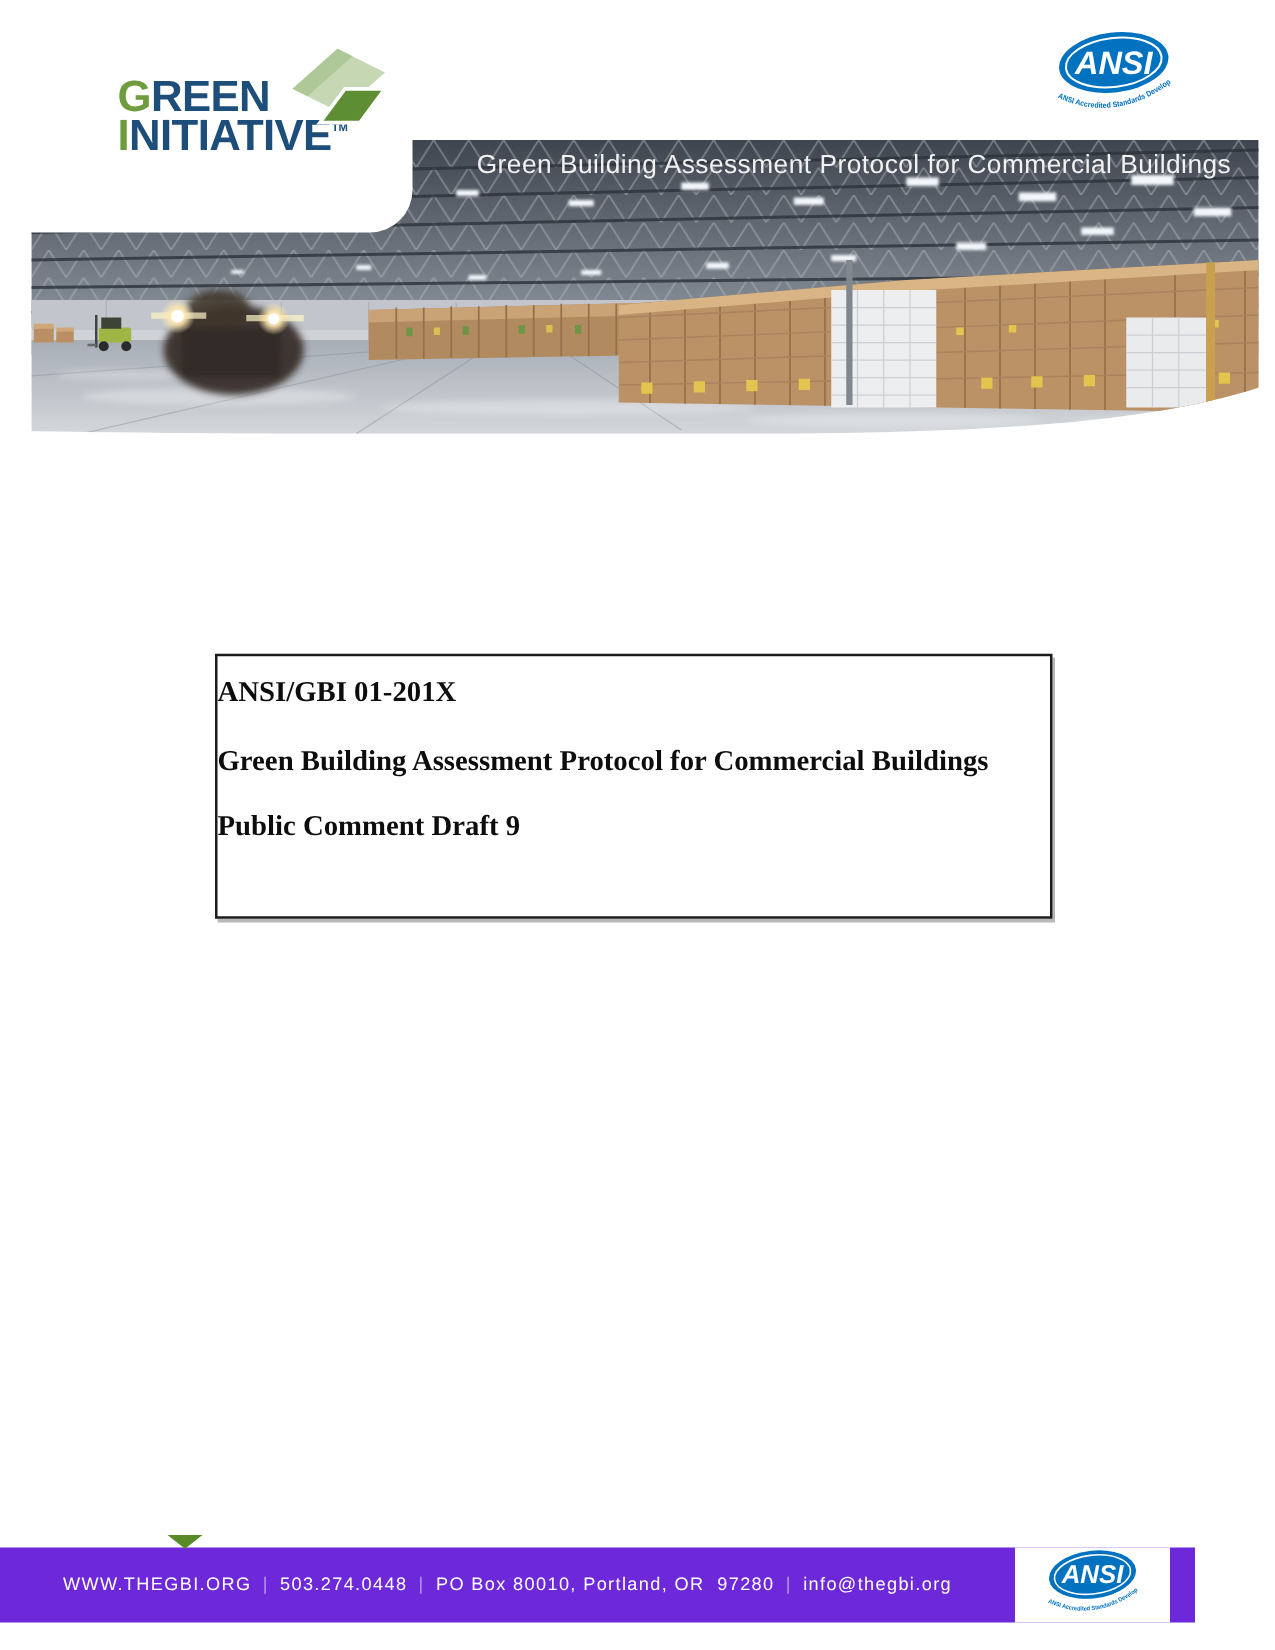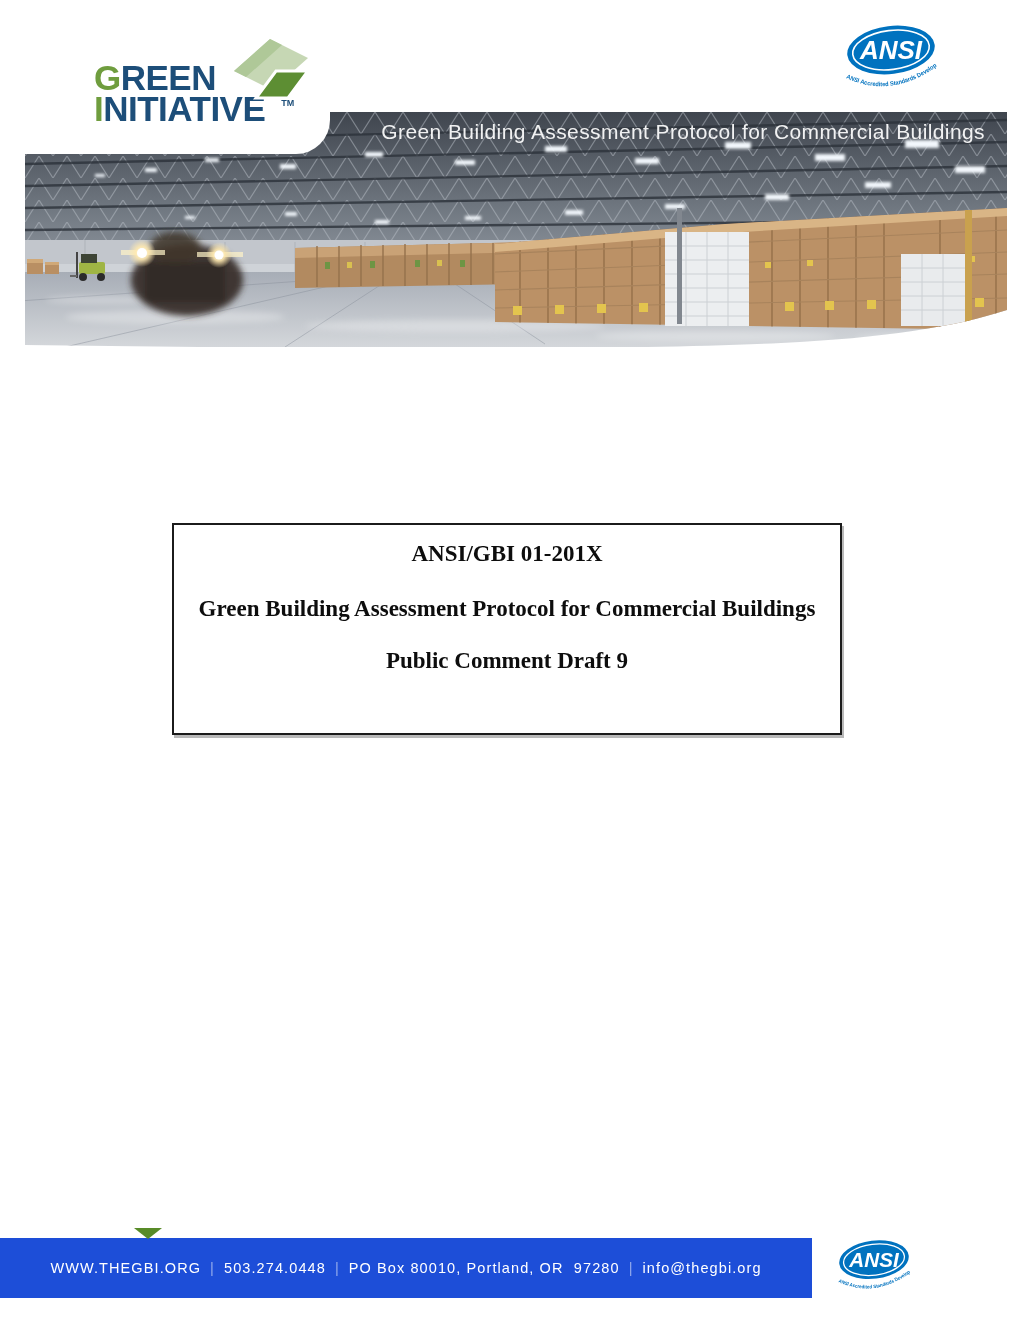--- a/index.html
+++ b/index.html
@@ -5,41 +5,41 @@
   html,body{margin:0;padding:0;background:#ffffff;}
   .page{position:relative;width:1020px;height:1320px;background:#fff;overflow:hidden;
         font-family:"Liberation Sans", sans-serif;}
 
   
   .photo{position:absolute;left:25px;top:112px;width:982px;height:235px;z-index:1;}
   .banner-title{position:absolute;left:340px;top:120px;width:645px;text-align:right;
         font-size:21px;color:rgba(255,255,255,0.92);letter-spacing:0.4px;z-index:3;}
 
   
-  .logo-card{position:absolute;left:0;top:0;width:330px;height:154px;background:#fff;
+  .logo-card{position:absolute;left:0;top:0;width:330px;height:186px;background:#fff;
         border-bottom-right-radius:34px;z-index:4;}
   .gbi-text{position:absolute;left:94px;top:62px;font-weight:bold;font-size:35px;
         line-height:31px;letter-spacing:-0.5px;white-space:nowrap;}
   .gbi-first{color:#6f9d3e;}
   .gbi-rest{color:#1d4e79;}
-  .gbi-tm{font-size:9px;color:#1d4e79;position:relative;top:-15px;margin-left:16px;letter-spacing:0;}
+  .gbi-tm{font-size:9px;color:#1d4e79;position:relative;top:-15px;margin-left:0;letter-spacing:0;}
   .gbi-mark{position:absolute;left:232px;top:36px;}
 
   
   .ansi-top{position:absolute;left:838px;top:24px;z-index:2;}
 
   
   .title-box{position:absolute;left:172px;top:523px;width:666px;height:208px;background:#fff;
         border:2px solid #1b1b1b;box-shadow:2px 3px 0 rgba(128,128,128,0.55);z-index:2;}
-  .tb-line{position:absolute;left:0;width:100%;text-align:center;
+  .tb-line{position:absolute;left:0;width:100%;
         font-family:"Liberation Serif", serif;font-weight:bold;font-size:23px;color:#0d0d0d;}
   .tb1{top:16px;} .tb2{top:71px;} .tb3{top:123px;}
 
   
-  .footer-bar{position:absolute;left:0;top:1238px;width:812px;height:60px;background:#1d4ed8;}
+  .footer-bar{position:absolute;left:0;top:1238px;width:956px;height:60px;background:#6d28d9;}
   .footer-tab{position:absolute;left:134px;top:-10px;width:0;height:0;
         border-left:14px solid transparent;border-right:14px solid transparent;
         border-top:11px solid #588b28;}
   .footer-text{position:absolute;left:0;top:0;width:812px;height:60px;line-height:60px;
         text-align:center;color:#fff;font-size:14.5px;letter-spacing:1.1px;white-space:nowrap;}
   .footer-text .addr{white-space:pre;}
   .footer-sep{color:rgba(255,255,255,0.5);padding:0 9px;}
   .footer-ansi-box{position:absolute;left:812px;top:0;width:124px;height:60px;background:#fff;
         display:flex;align-items:center;justify-content:center;}
 </style>

